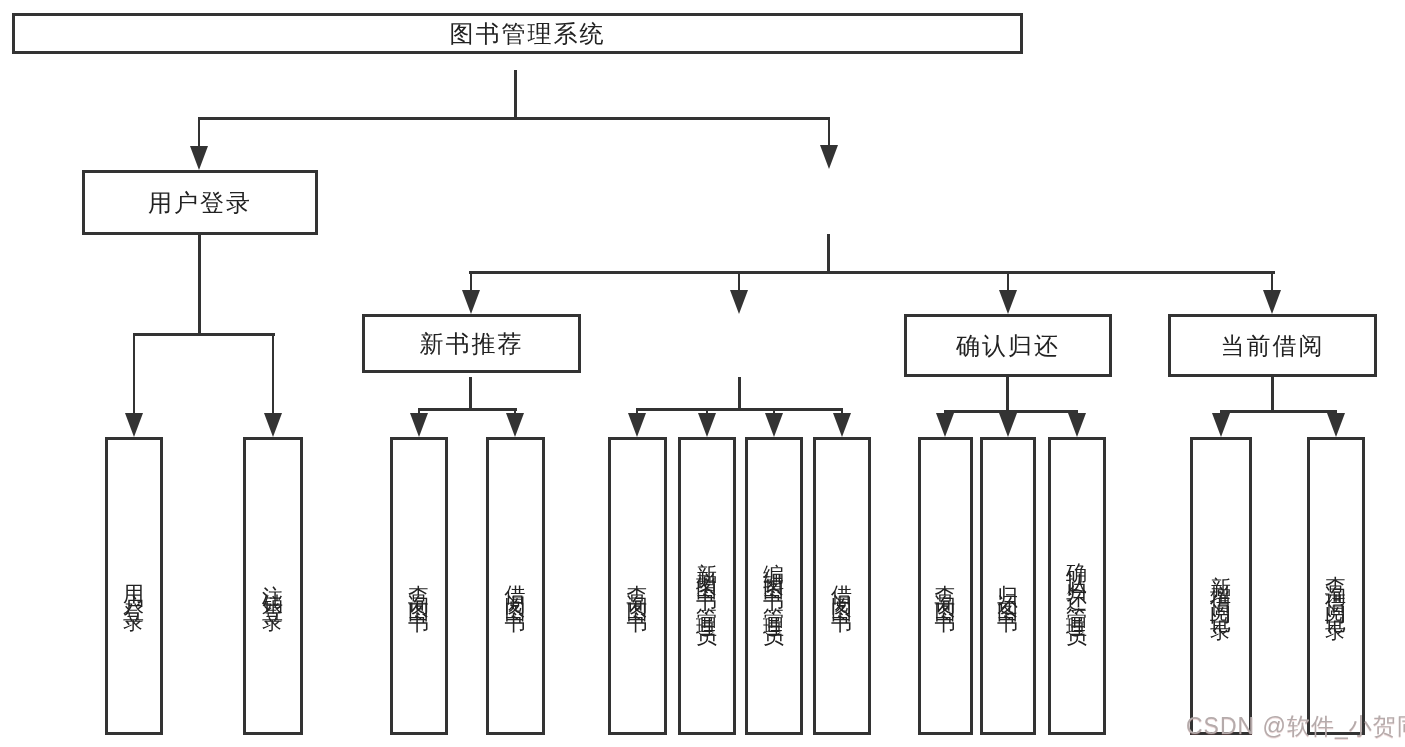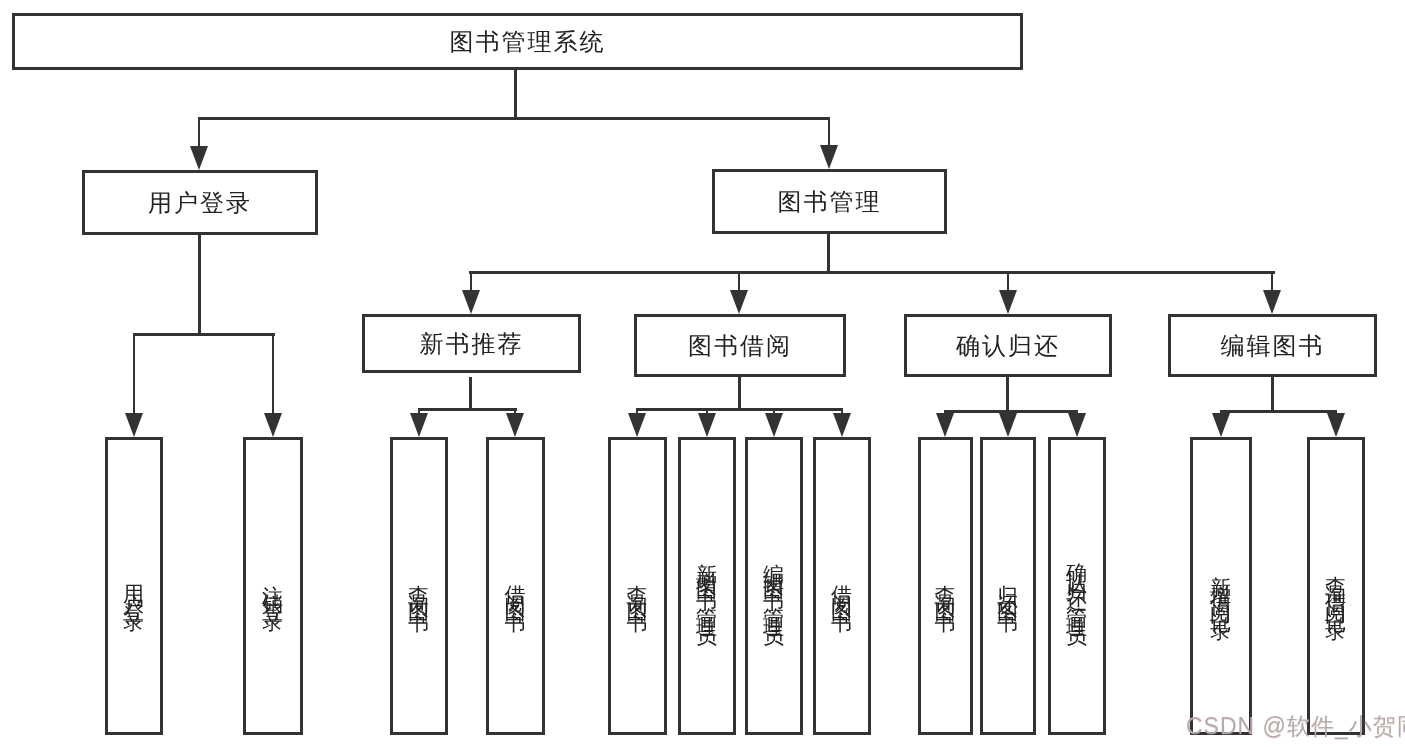--- a/index.html
+++ b/index.html
@@ -26,46 +26,40 @@
     position:absolute;left:1186px;top:711px;z-index:5;
     font-size:23px;letter-spacing:1px;color:#b5abab;white-space:nowrap;
     text-shadow:0 1px 0 rgba(200,120,120,.25);
   }
 </style>
 </head>
 <body>
 
 <div id="canvas">
 
-  <div class="box hbox" style="left:12px;top:13px;width:1011px;height:57px;padding-left:20px;">
+  <div class="box hbox" style="left:12px;top:13px;width:1011px;height:41px;padding-left:20px;">
     <span>图书管理系统</span>
   </div>
 
   <div class="box hbox" style="left:82px;top:170px;width:236px;height:65px;">
     <span>用户登录</span>
   </div>
 
-  <div class="box hbox" style="left:712px;top:169px;width:235px;height:65px;">
-    <span>图书管理</span>
-  </div>
 
   <div class="box hbox" style="left:362px;top:314px;width:219px;height:59px;">
     <span>新书推荐</span>
   </div>
 
-  <div class="box hbox" style="left:634px;top:314px;width:212px;height:63px;">
-    <span>图书借阅</span>
-  </div>
 
   <div class="box hbox" style="left:904px;top:314px;width:208px;height:63px;">
     <span>确认归还</span>
   </div>
 
   <div class="box hbox" style="left:1168px;top:314px;width:209px;height:63px;">
-    <span>编辑图书</span>
+    <span>当前借阅</span>
   </div>
 
   <div class="box vbox" style="left:105px;top:437px;width:58px;height:298px;">
     <span>用户登录</span>
   </div>
   <div class="box vbox" style="left:243px;top:437px;width:60px;height:298px;">
     <span>注销登录</span>
   </div>
 
   <div class="box vbox" style="left:390px;top:437px;width:58px;height:298px;">

